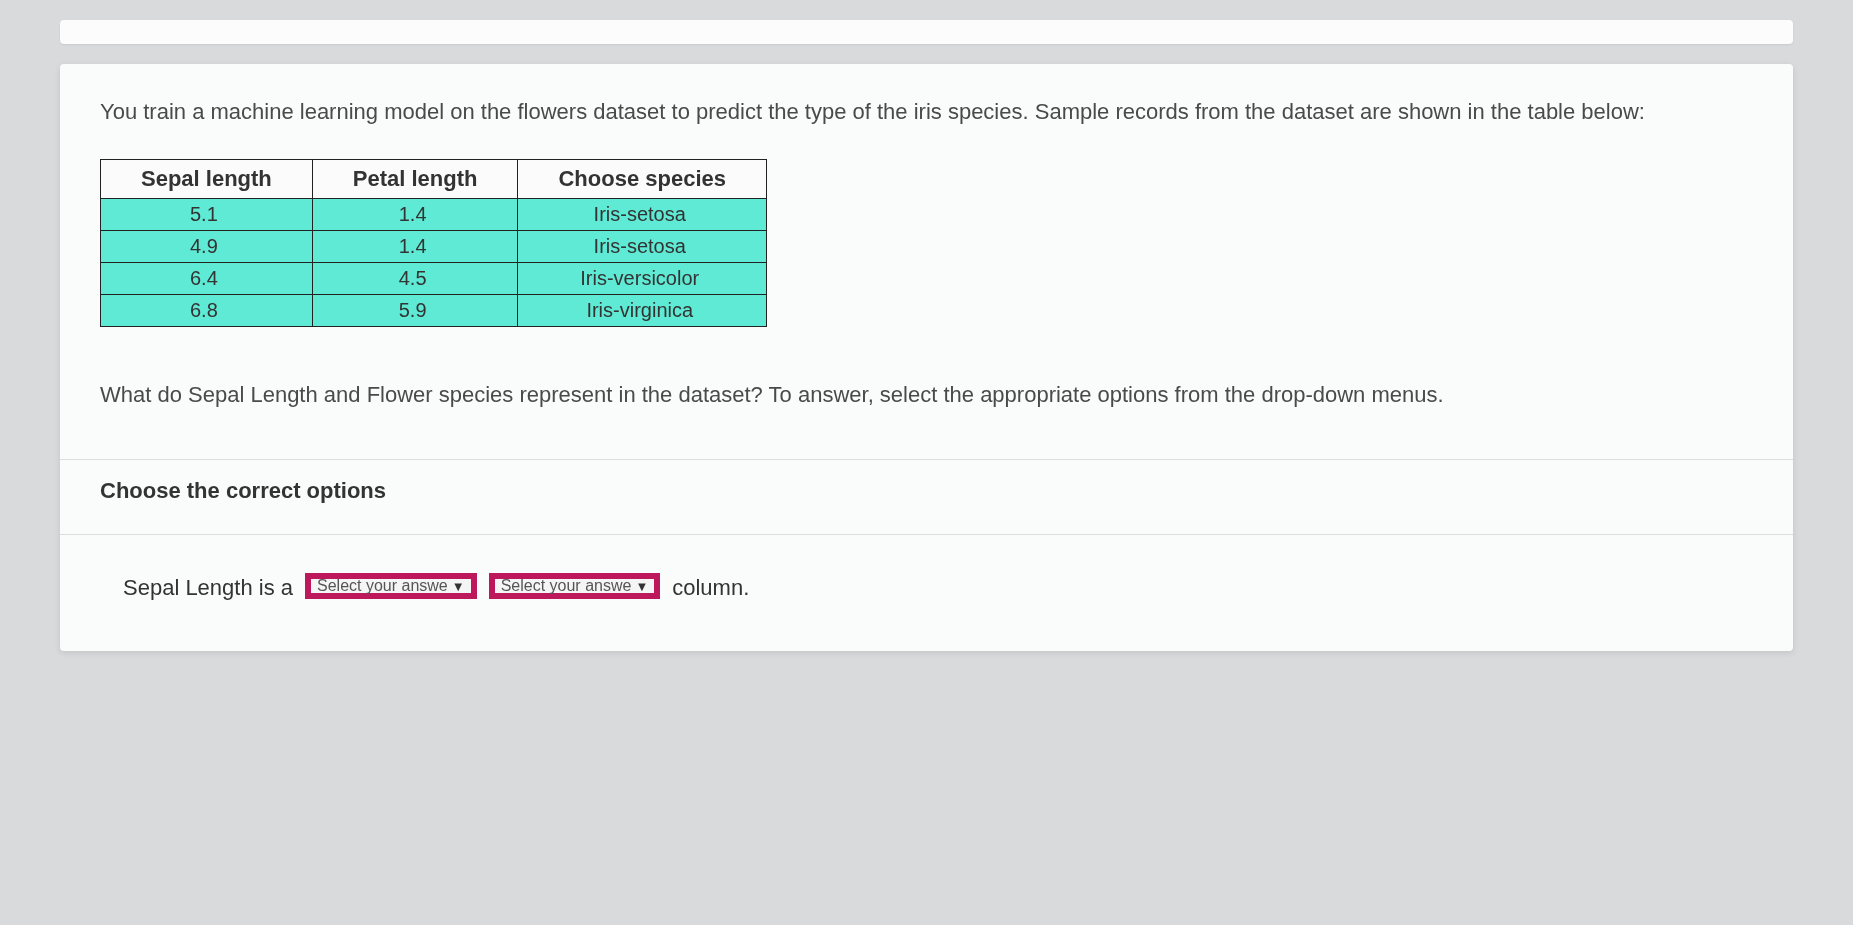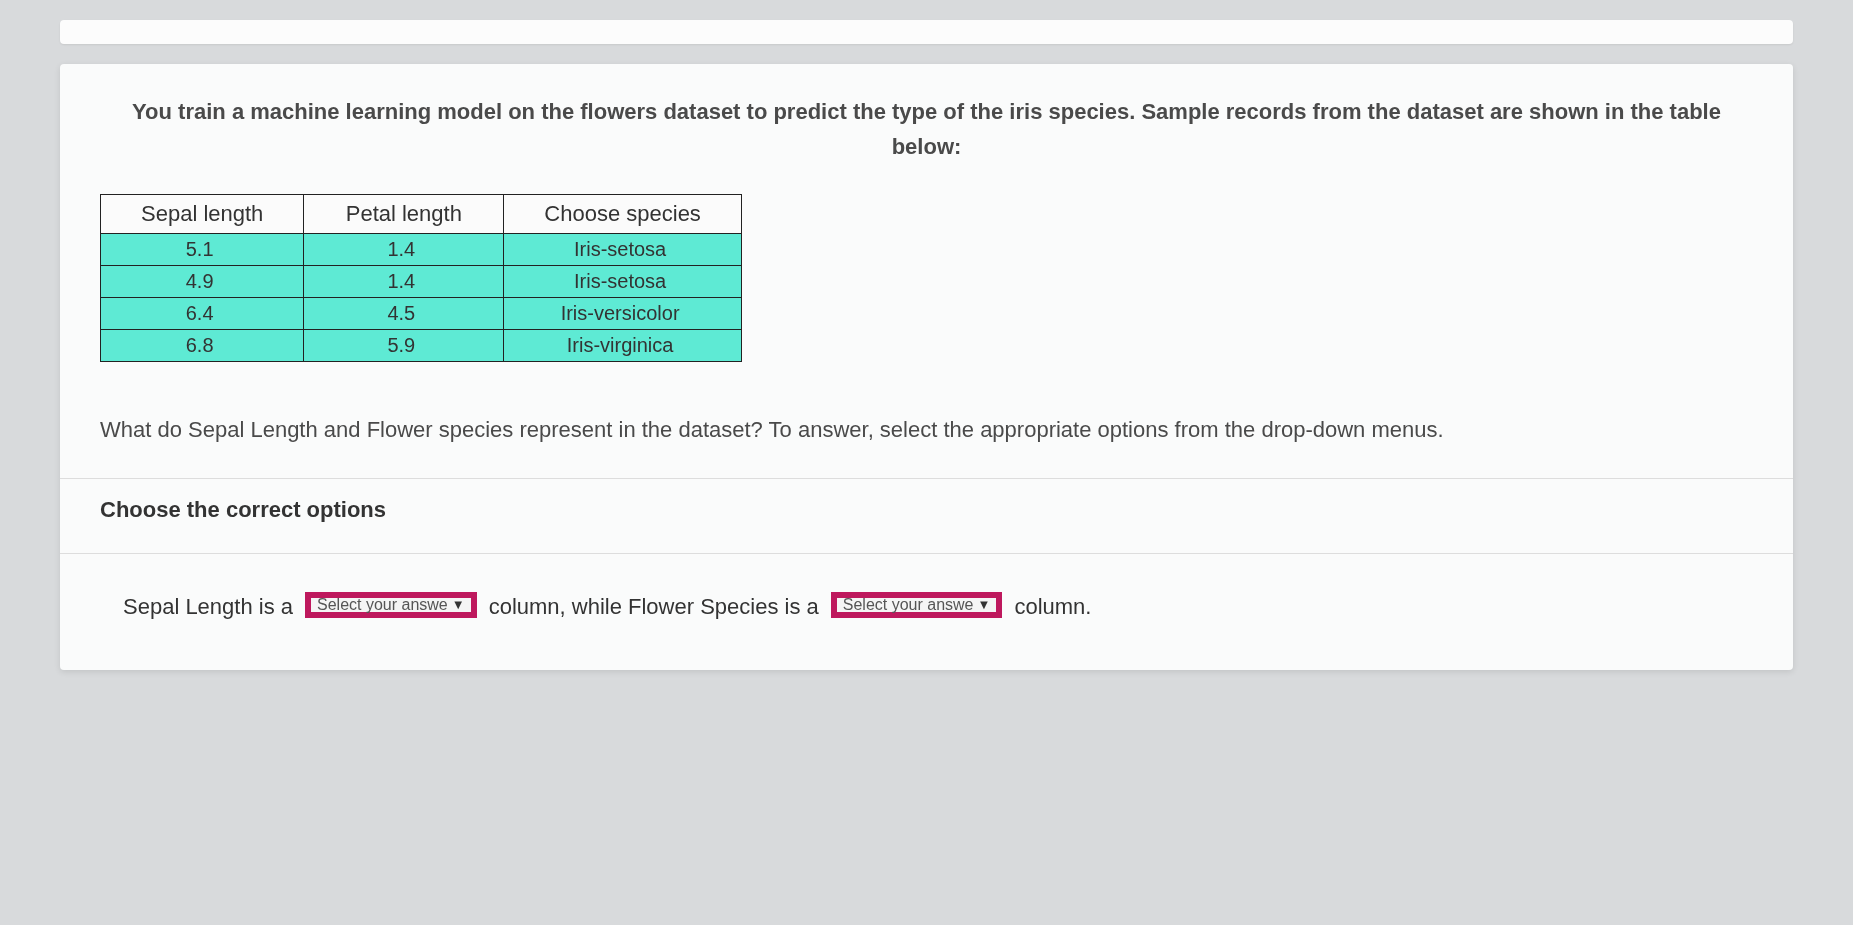--- a/index.html
+++ b/index.html
@@ -24,51 +24,50 @@
       background: #fafbfb;
       border-radius: 4px;
       box-shadow: 0 2px 6px rgba(0,0,0,0.1);
       padding: 30px 40px 50px 40px;
     }
     .question-intro {
       font-size: 22px;
       color: #4a4a4a;
       line-height: 1.6;
       margin-bottom: 30px;
-      font-weight: 700;
-      text-align: center;
+      font-weight: 400;
     }
     table.data-table {
       border-collapse: collapse;
       margin-bottom: 50px;
     }
     table.data-table th,
     table.data-table td {
       border: 1px solid #222;
       padding: 4px 14px;
       text-align: center;
       font-size: 20px;
       color: #333;
     }
     table.data-table th {
-      font-weight: 400;
+      font-weight: 700;
       font-size: 22px;
       background: #fbfbfb;
       padding: 6px 40px;
     }
     table.data-table td {
       min-width: 200px;
       background: #5eead4;
       padding-left: 9px;
     }
     .question-prompt {
       font-size: 22px;
       color: #4a4a4a;
       line-height: 1.6;
-      margin-bottom: 30px;
+      margin-bottom: 47px;
     }
     .divider {
       border: none;
       border-top: 1px solid #ddd;
       margin: 0 -40px 18px -40px;
     }
     .choose-header {
       font-size: 22px;
       color: #333;
       font-weight: 600;
@@ -154,21 +153,20 @@
   <div class="choose-header">Choose the correct options</div>
 
   <hr class="divider">
 
   <div class="answer-row">
     <span class="label-text">Sepal Length is a</span>
     <span class="dropdown">
       <span>Select your answe</span>
       <span class="chev">▼</span>
     </span>
-    <span class="label-text">column, while Flower Species is a</span>
     <span class="dropdown">
       <span>Select your answe</span>
       <span class="chev">▼</span>
     </span>
     <span class="label-text">column.</span>
   </div>
 
 </div>
 
 </body></html>

